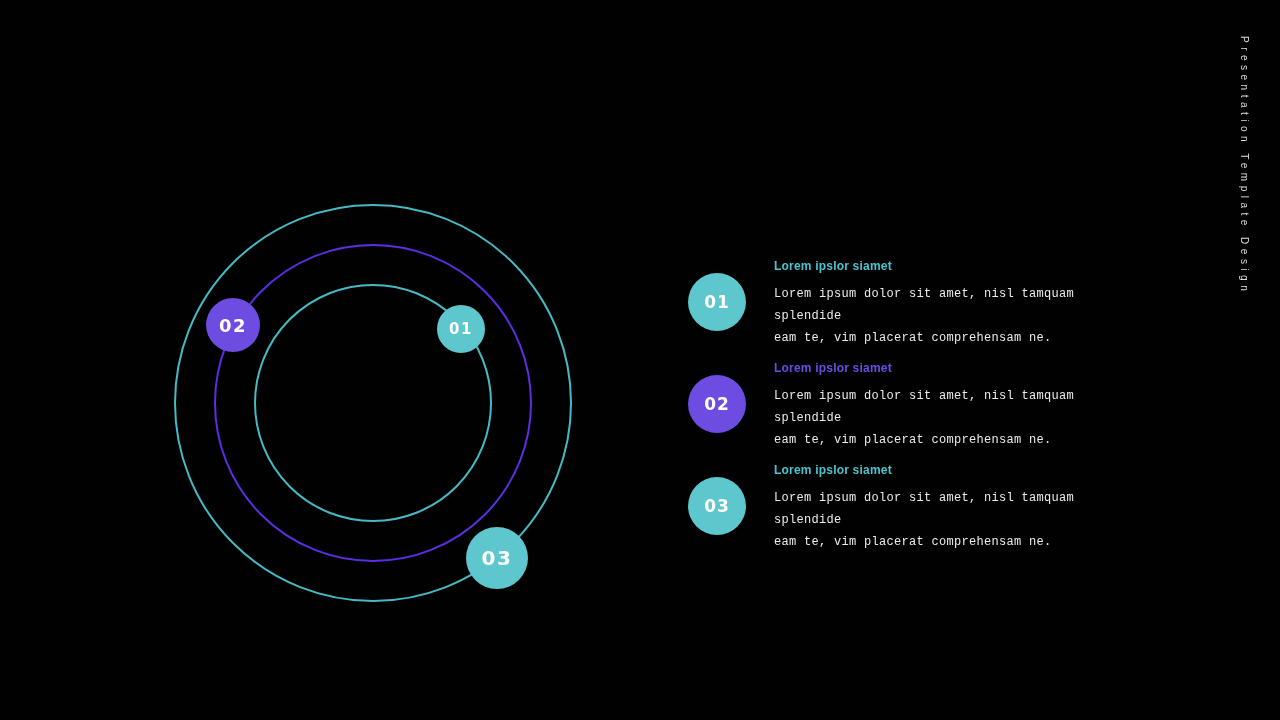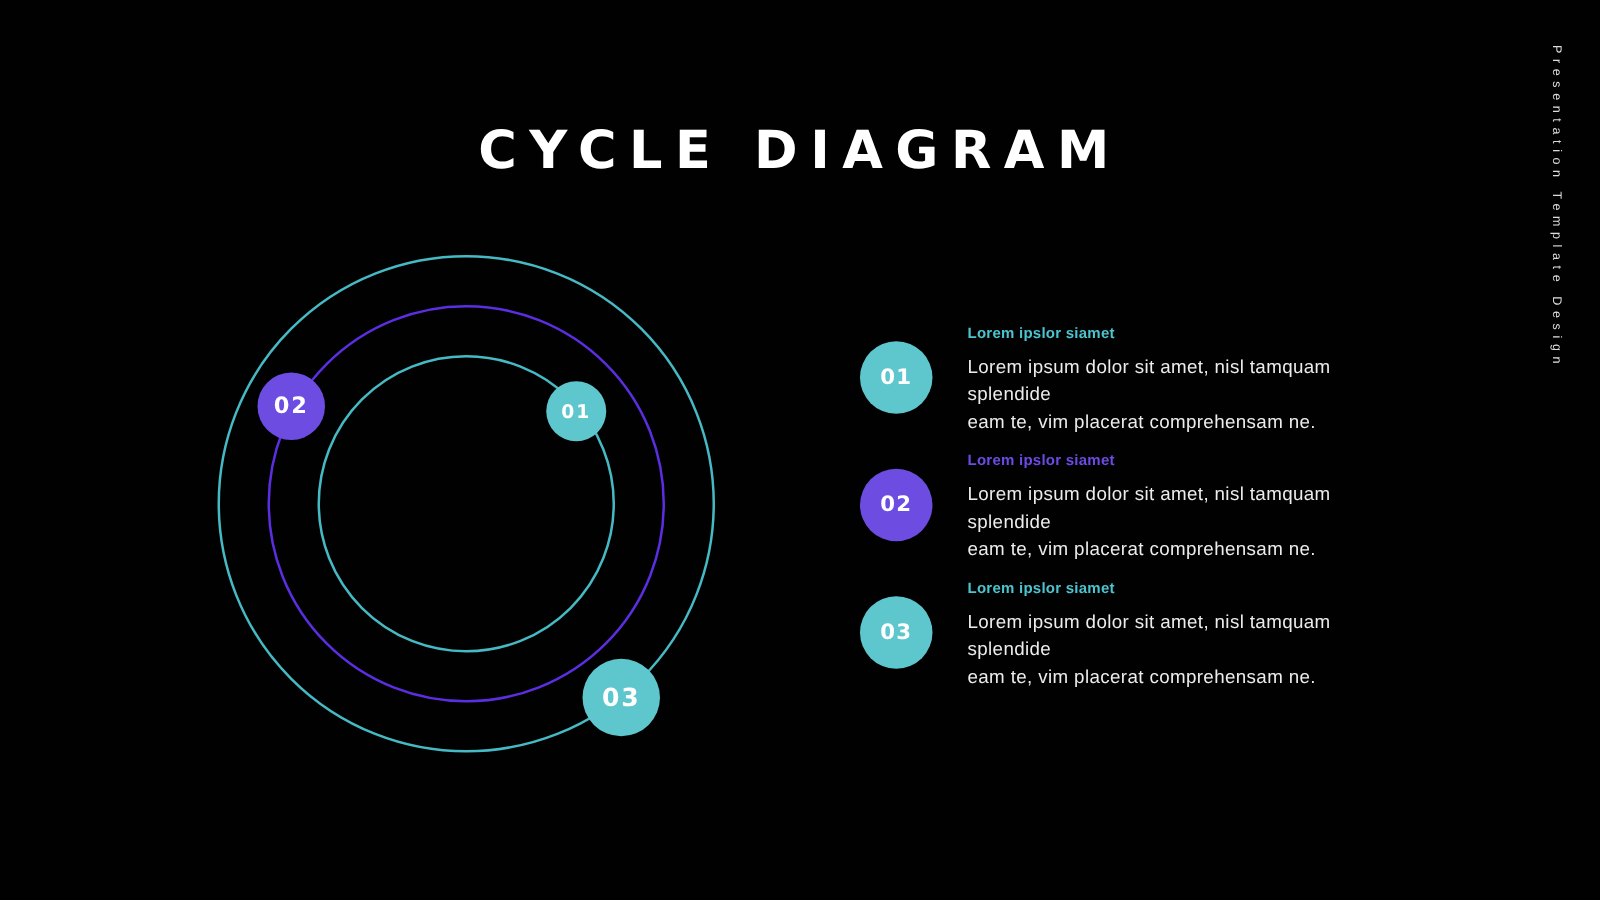--- a/index.html
+++ b/index.html
@@ -89,31 +89,31 @@
     font-size:12px;
     font-weight:700;
     line-height:22px;
     margin-bottom:6px;
     letter-spacing:0.2px;
   }
   .item-title.teal{color:var(--heading-teal);}
   .item-title.purple{color:var(--heading-purple);}
   .item-body{
     color:var(--body-text);
-    font-size:15px;
+    font-size:12px;
     line-height:22px;
     letter-spacing:0.3px;
+    font-family:Liberation Mono, monospace;
   }
 </style>
 </head>
 <body>
 
 <div class="slide">
 
-  <h1 class="slide-title">CYCLE DIAGRAM</h1>
 
   <div class="vertical-tagline">Presentation Template Design</div>
 
   <svg class="diagram-svg" width="650" height="720" viewBox="0 0 650 720">
     <circle class="orbit" cx="373" cy="403" r="198" stroke="#46BAC4"></circle>
     <circle class="orbit" cx="373" cy="403" r="158" stroke="#5B2EE1"></circle>
     <circle class="orbit" cx="373" cy="403" r="118" stroke="#46BAC4"></circle>
 
     <g>
       <circle cx="233" cy="325" r="27" fill="#6D4CE2"></circle>

